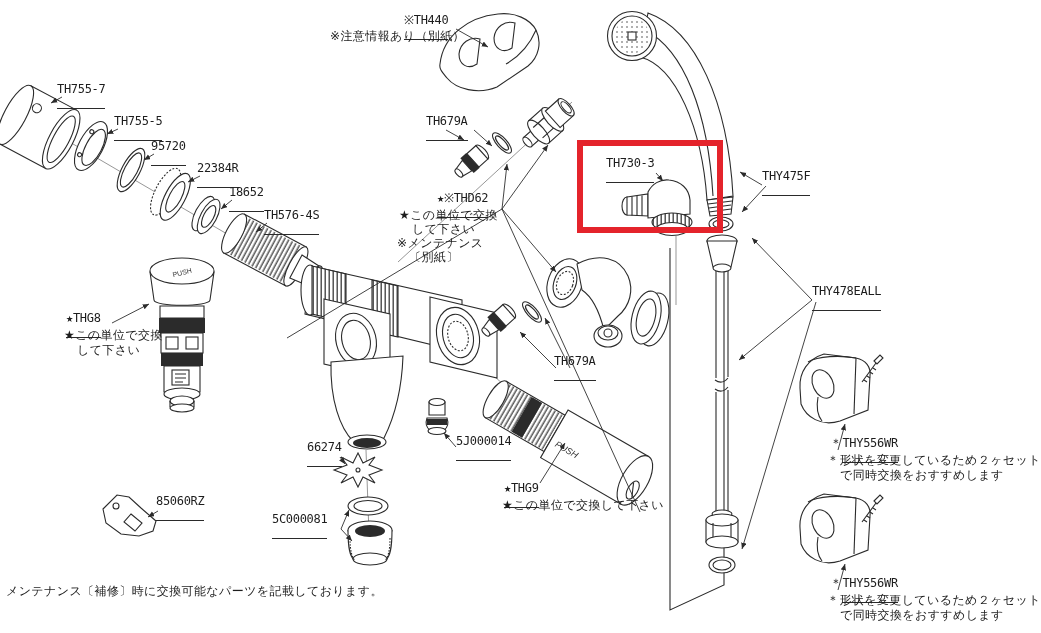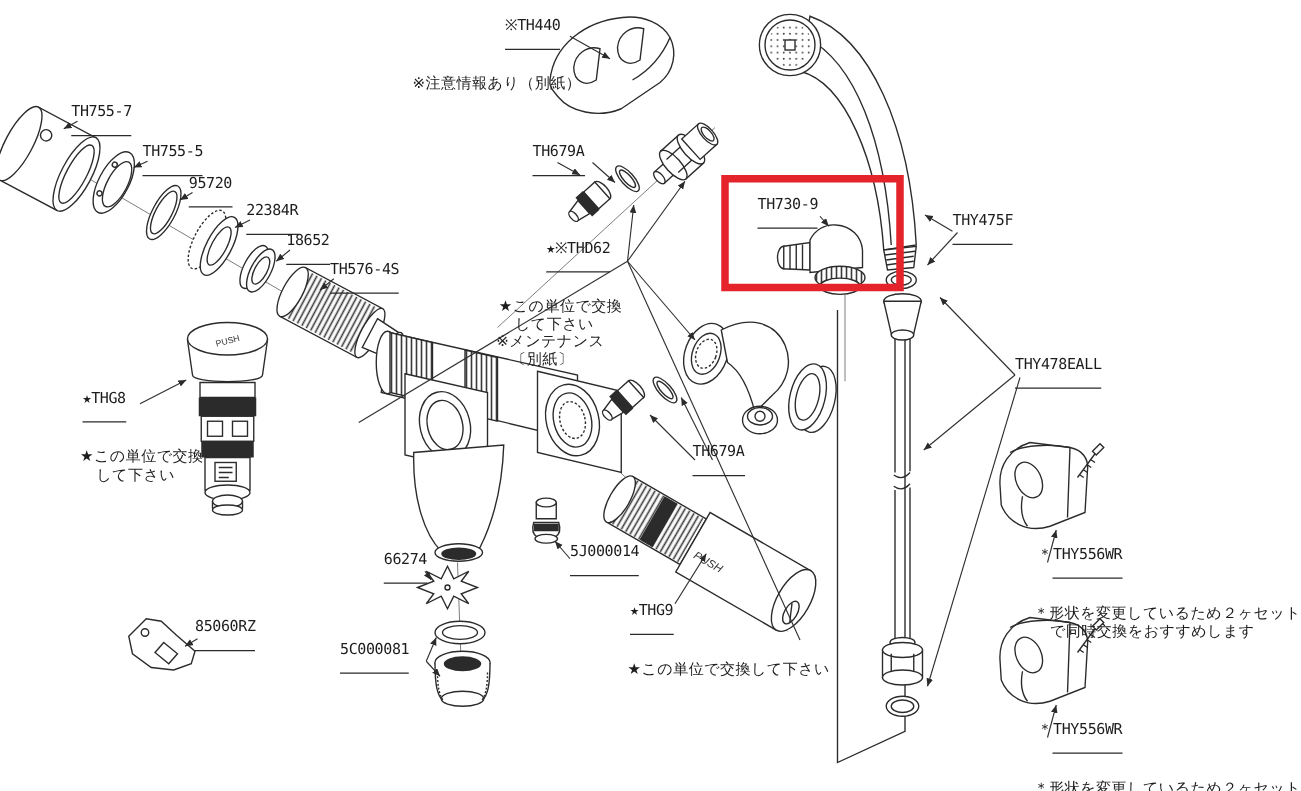--- a/index.html
+++ b/index.html
@@ -2,21 +2,21 @@
 <html><head>
 <meta charset="utf-8">
 <style>
   html,body{margin:0;padding:0;background:#fff;}
   #stage{position:relative;width:1041px;height:633px;background:#fff;overflow:hidden;
          font-family:"Liberation Sans","DejaVu Sans",sans-serif;color:#1d1d1d;}
   #art{position:absolute;left:0;top:0;}
   .lbl{position:absolute;white-space:nowrap;line-height:1.05;font-size:12px;color:#1d1d1d;}
   .mono{font-family:"DejaVu Sans Mono","Liberation Mono",monospace;letter-spacing:-0.3px;}
   .u{border-bottom:1.2px solid #2a2a2a;padding-bottom:12px;}
-  .jp{font-size:12px;letter-spacing:0.4px;margin-top:30px;}
+  .jp{font-size:12px;letter-spacing:0.4px;}
   .s  {stroke:#2b2b2b;stroke-width:1.1;fill:none;}
   .w  {stroke:#2b2b2b;stroke-width:1.1;fill:#fff;}
   .t  {stroke:#6a6a6a;stroke-width:0.7;fill:none;}
   .ld {stroke:#2f2f2f;stroke-width:0.9;fill:none;}
   #redbox{position:absolute;box-sizing:border-box;left:577px;top:140px;width:146px;height:93px;
           border:6px solid #e4232b;z-index:5;}
   .footer{position:absolute;font-size:12px;letter-spacing:0.4px;color:#1d1d1d;white-space:nowrap;}
 </style>
 </head>
 <body>
@@ -324,21 +324,21 @@
 <div class="lbl jp" style="left:330px;top:30px">※注意情報あり（別紙）</div>
 
 <div class="lbl mono u" style="left:426px;top:115px">TH679A</div>
 
 <div class="lbl mono u" style="left:437px;top:192px">★※THD62</div>
 <div class="lbl jp" style="left:399px;top:209px">★この単位で交換</div>
 <div class="lbl jp" style="left:412px;top:223px">して下さい</div>
 <div class="lbl jp" style="left:397px;top:237px">※メンテナンス</div>
 <div class="lbl jp" style="left:409px;top:251px">〔別紙〕</div>
 
-<div class="lbl mono u" style="left:606px;top:157px;z-index:6">TH730-9</div>
+<div class="lbl mono u" style="left:606px;top:157px;z-index:6">TH730-3</div>
 <div class="lbl mono u" style="left:762px;top:170px">THY475F</div>
 <div class="lbl mono u" style="left:812px;top:285px">THY478EALL</div>
 
 <div class="lbl mono u" style="left:66px;top:312px">★THG8</div>
 <div class="lbl jp" style="left:64px;top:329px">★この単位で交換</div>
 <div class="lbl jp" style="left:77px;top:344px">して下さい</div>
 
 <div class="lbl mono u" style="left:554px;top:355px">TH679A</div>
 <div class="lbl mono u" style="left:456px;top:435px">5J000014</div>
 
@@ -350,14 +350,15 @@
 <div class="lbl mono u" style="left:156px;top:495px">85060RZ</div>
 
 <div class="lbl" style="left:830px;top:437px"><span class="jp">＊</span><span class="mono u">THY556WR</span></div>
 <div class="lbl jp" style="left:827px;top:454px">＊形状を変更しているため２ヶセット</div>
 <div class="lbl jp" style="left:840px;top:469px">で同時交換をおすすめします</div>
 
 <div class="lbl" style="left:830px;top:577px"><span class="jp">＊</span><span class="mono u">THY556WR</span></div>
 <div class="lbl jp" style="left:827px;top:594px">＊形状を変更しているため２ヶセット</div>
 <div class="lbl jp" style="left:840px;top:609px">で同時交換をおすすめします</div>
 
+<div class="footer" style="left:6px;top:583px">メンテナンス〔補修〕時に交換可能なパーツを記載しております。</div>
 
 </div>
 
 </body></html>

